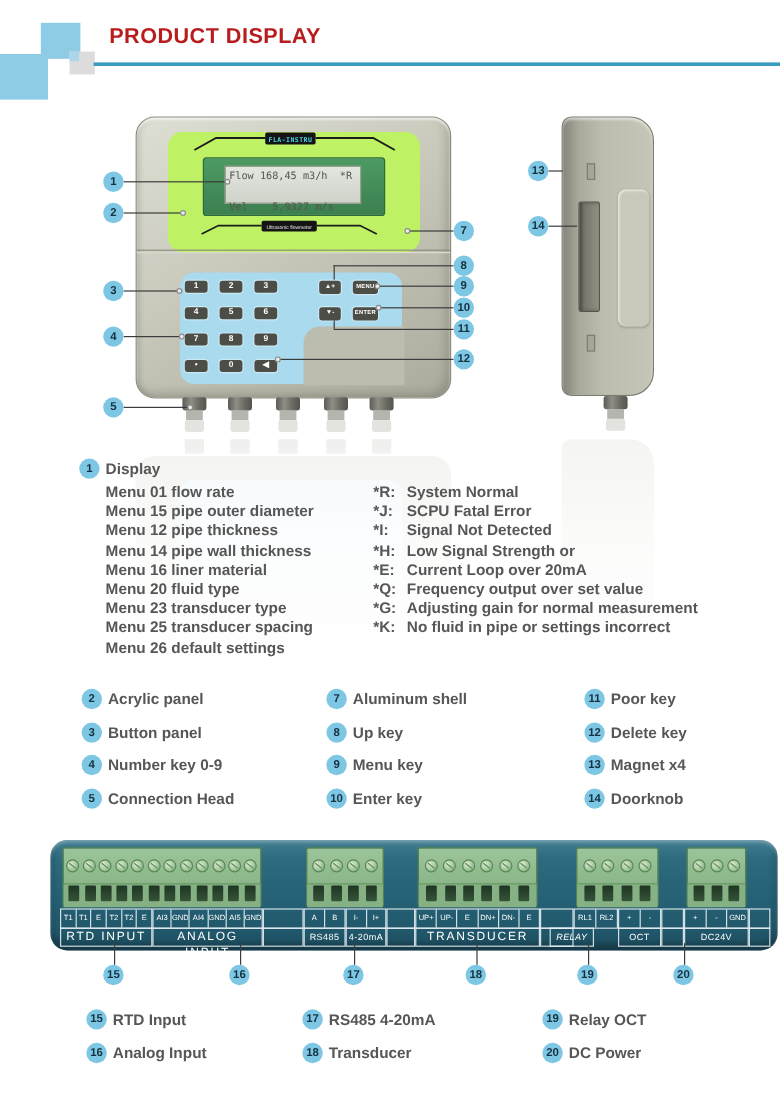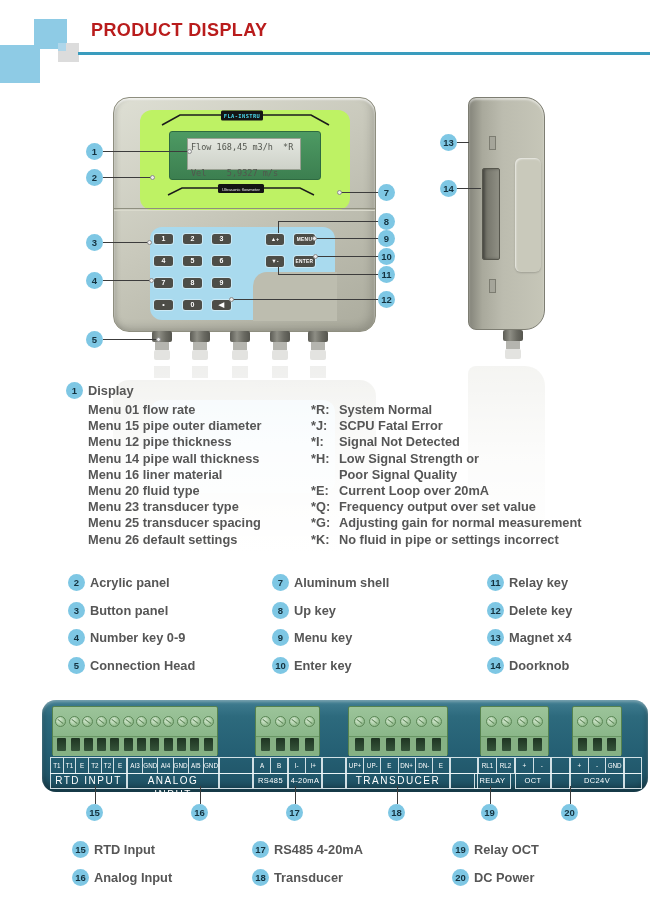--- a/index.html
+++ b/index.html
@@ -301,24 +301,20 @@
         </div>
         <div class="code-row">
           <span class="ccode">*I:</span>
           <span class="cdesc">Signal Not Detected</span>
         </div>
         <div class="code-row">
           <span class="ccode">*H:</span>
           <span class="cdesc">Low Signal Strength or</span>
         </div>
         <div class="code-row">
-          <span class="ccode"></span>
-          <span class="cdesc">Poor Signal Quality</span>
-        </div>
-        <div class="code-row">
           <span class="ccode">*E:</span>
           <span class="cdesc">Current Loop over 20mA</span>
         </div>
         <div class="code-row">
           <span class="ccode">*Q:</span>
           <span class="cdesc">Frequency output over set value</span>
         </div>
         <div class="code-row">
           <span class="ccode">*G:</span>
           <span class="cdesc">Adjusting gain for normal measurement</span>
@@ -359,21 +355,21 @@
       <div class="leg-item">
         <span class="leg-badge">9</span>
         <span>Menu key</span>
       </div>
       <div class="leg-item">
         <span class="leg-badge">10</span>
         <span>Enter key</span>
       </div>
       <div class="leg-item">
         <span class="leg-badge">11</span>
-        <span>Relay key</span>
+        <span>Poor key</span>
       </div>
       <div class="leg-item">
         <span class="leg-badge">12</span>
         <span>Delete key</span>
       </div>
       <div class="leg-item">
         <span class="leg-badge">13</span>
         <span>Magnet x4</span>
       </div>
       <div class="leg-item">
@@ -524,21 +520,21 @@
     <div class="tgroup" style="left:582px;width:18px;"></div>
 
     <div class="tsec big" style="left:8px;width:77px;">RTD INPUT</div>
     <div class="tsec big" style="left:85px;width:92px;">ANALOG INPUT</div>
     <div class="tsec small" style="left:177px;width:34px;"></div>
     <div class="tsec small" style="left:211px;width:35px;">RS485</div>
     <div class="tsec small" style="left:246px;width:34px;">4-20mA</div>
     <div class="tsec small" style="left:280px;width:24px;"></div>
     <div class="tsec big" style="left:304px;width:104px;">TRANSDUCER</div>
     <div class="tsec small" style="left:408px;width:28px;"></div>
-    <div class="tsec small" style="left:432px;width:37px;">RELAY</div>
+    <div class="tsec small" style="left:416px;width:37px;font-style:italic;">RELAY</div>
     <div class="tsec small" style="left:473px;width:36px;">OCT</div>
     <div class="tsec small" style="left:509px;width:19px;"></div>
     <div class="tsec small" style="left:528px;width:54px;">DC24V</div>
     <div class="tsec small" style="left:582px;width:18px;"></div>
   </div>
 
   <div class="vseg" style="left:95px;top:786px;height:18px;"></div>
   <div class="vseg" style="left:200px;top:786px;height:18px;"></div>
   <div class="vseg" style="left:295px;top:786px;height:18px;"></div>
   <div class="vseg" style="left:397px;top:786px;height:18px;"></div>

